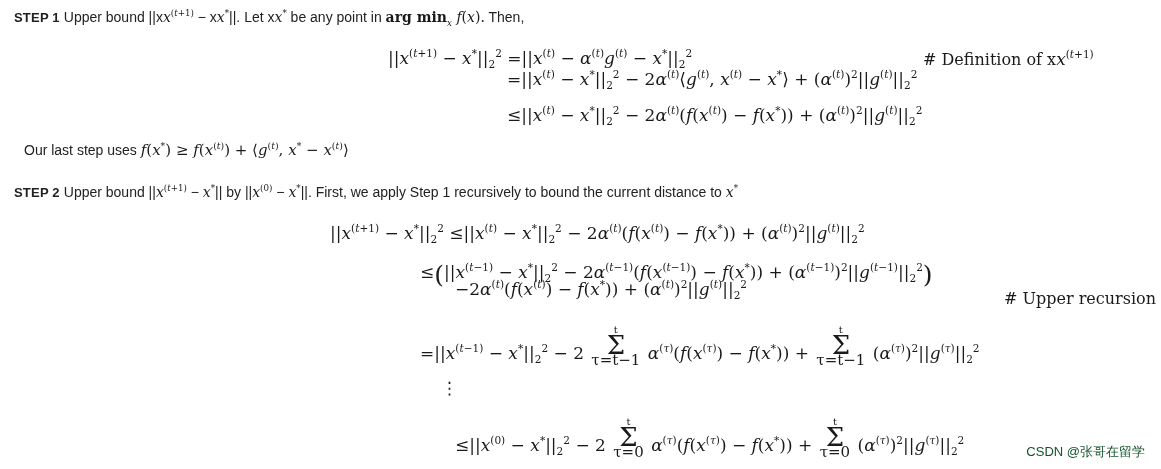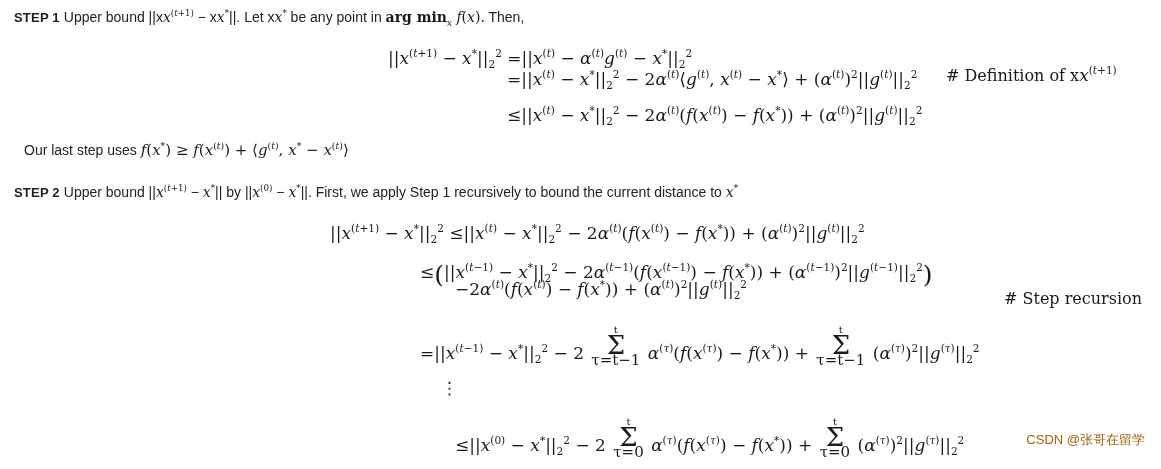--- a/index.html
+++ b/index.html
@@ -81,43 +81,43 @@
     vertical-align: -0.22em;
     display: inline-block;
   }
   .vdots {
     font-size: 17px;
     letter-spacing: 0;
   }
   .watermark {
     position: absolute;
     right: 14px;
-    bottom: 20px;
+    bottom: 8px;
     font-family: "Liberation Sans", sans-serif;
     font-size: 13px;
-    color: #a16207;
+    color: #14532d;
   }
 </style>
 </head>
 <body>
 
 <div class="page">
 
   <div class="line" style="left:14px; top:8px;">
     <span class="step-label">STEP 1</span>
     <span class="prose">
       <span>Upper bound ||x</span><span class="math" style="font-size:14px;"><span class="v">x</span><sup class="sp">(<span class="v">t</span>+1)</sup></span><span> − x</span><span class="math" style="font-size:14px;"><span class="v">x</span><sup class="sp">*</sup></span><span>||. Let x</span><span class="math" style="font-size:14px;"><span class="v">x</span><sup class="sp">*</sup></span><span> be any point in </span><span class="math" style="font-size:14px;"><b>arg&nbsp;min</b><sub class="sb"><span class="v">x</span></sub>&nbsp;<span class="v">f</span>(<span class="v">x</span>).</span><span> Then,</span>
     </span>
   </div>
 
   <div class="line math" style="left:357px; top:47px;margin-left:31px;">
     ||<span class="v">x</span><sup class="sp">(<span class="v">t</span>+1)</sup> − <span class="v">x</span><sup class="sp">*</sup>||<sub class="sb">2</sub><sup class="sp">2</sup> =||<span class="v">x</span><sup class="sp">(<span class="v">t</span>)</sup> − <span class="v">α</span><sup class="sp">(<span class="v">t</span>)</sup><span class="v">g</span><sup class="sp">(<span class="v">t</span>)</sup> − <span class="v">x</span><sup class="sp">*</sup>||<sub class="sb">2</sub><sup class="sp">2</sup>
   </div>
 
-  <div class="line comment" style="left:946px; top:48px;margin-top:16px;">
+  <div class="line comment" style="left:923px; top:48px;">
     <span># Definition of x</span><span class="math"><span class="v">x</span><sup class="sp">(<span class="v">t</span>+1)</sup></span>
   </div>
 
   <div class="line math" style="left:507px; top:68px;">
     =||<span class="v">x</span><sup class="sp">(<span class="v">t</span>)</sup> − <span class="v">x</span><sup class="sp">*</sup>||<sub class="sb">2</sub><sup class="sp">2</sup> − 2<span class="v">α</span><sup class="sp">(<span class="v">t</span>)</sup>⟨<span class="v">g</span><sup class="sp">(<span class="v">t</span>)</sup>, <span class="v">x</span><sup class="sp">(<span class="v">t</span>)</sup> − <span class="v">x</span><sup class="sp">*</sup>⟩ + (<span class="v">α</span><sup class="sp">(<span class="v">t</span>)</sup>)<sup class="sp">2</sup>||<span class="v">g</span><sup class="sp">(<span class="v">t</span>)</sup>||<sub class="sb">2</sub><sup class="sp">2</sup>
   </div>
 
   <div class="line math" style="left:507px; top:104px;">
     ≤||<span class="v">x</span><sup class="sp">(<span class="v">t</span>)</sup> − <span class="v">x</span><sup class="sp">*</sup>||<sub class="sb">2</sub><sup class="sp">2</sup> − 2<span class="v">α</span><sup class="sp">(<span class="v">t</span>)</sup>(<span class="v">f</span>(<span class="v">x</span><sup class="sp">(<span class="v">t</span>)</sup>) − <span class="v">f</span>(<span class="v">x</span><sup class="sp">*</sup>)) + (<span class="v">α</span><sup class="sp">(<span class="v">t</span>)</sup>)<sup class="sp">2</sup>||<span class="v">g</span><sup class="sp">(<span class="v">t</span>)</sup>||<sub class="sb">2</sub><sup class="sp">2</sup>
   </div>
@@ -138,21 +138,21 @@
   </div>
 
   <div class="line math" style="left:420px; top:260px;">
     ≤<span class="paren-big">(</span>||<span class="v">x</span><sup class="sp">(<span class="v">t</span>−1)</sup> − <span class="v">x</span><sup class="sp">*</sup>||<sub class="sb">2</sub><sup class="sp">2</sup> − 2<span class="v">α</span><sup class="sp">(<span class="v">t</span>−1)</sup>(<span class="v">f</span>(<span class="v">x</span><sup class="sp">(<span class="v">t</span>−1)</sup>) − <span class="v">f</span>(<span class="v">x</span><sup class="sp">*</sup>)) + (<span class="v">α</span><sup class="sp">(<span class="v">t</span>−1)</sup>)<sup class="sp">2</sup>||<span class="v">g</span><sup class="sp">(<span class="v">t</span>−1)</sup>||<sub class="sb">2</sub><sup class="sp">2</sup><span class="paren-big">)</span>
   </div>
 
   <div class="line math" style="left:455px; top:278px;">
     −2<span class="v">α</span><sup class="sp">(<span class="v">t</span>)</sup>(<span class="v">f</span>(<span class="v">x</span><sup class="sp">(<span class="v">t</span>)</sup>) − <span class="v">f</span>(<span class="v">x</span><sup class="sp">*</sup>)) + (<span class="v">α</span><sup class="sp">(<span class="v">t</span>)</sup>)<sup class="sp">2</sup>||<span class="v">g</span><sup class="sp">(<span class="v">t</span>)</sup>||<sub class="sb">2</sub><sup class="sp">2</sup>
   </div>
 
-  <div class="line comment" style="left:1004px; top:289px;"># Step recursion</div>
+  <div class="line comment" style="left:1004px; top:289px;"># Upper recursion</div>
 
   <div class="line math" style="left:420px; top:325px;">
     =||<span class="v">x</span><sup class="sp">(<span class="v">t</span>−1)</sup> − <span class="v">x</span><sup class="sp">*</sup>||<sub class="sb">2</sub><sup class="sp">2</sup> − 2
     <span class="sum">
       <span class="top">t</span>
       <span class="big">Σ</span>
       <span class="bot">τ=t−1</span>
     </span>
     <span class="v">α</span><sup class="sp">(<span class="v">τ</span>)</sup>(<span class="v">f</span>(<span class="v">x</span><sup class="sp">(<span class="v">τ</span>)</sup>) − <span class="v">f</span>(<span class="v">x</span><sup class="sp">*</sup>)) +
     <span class="sum">

